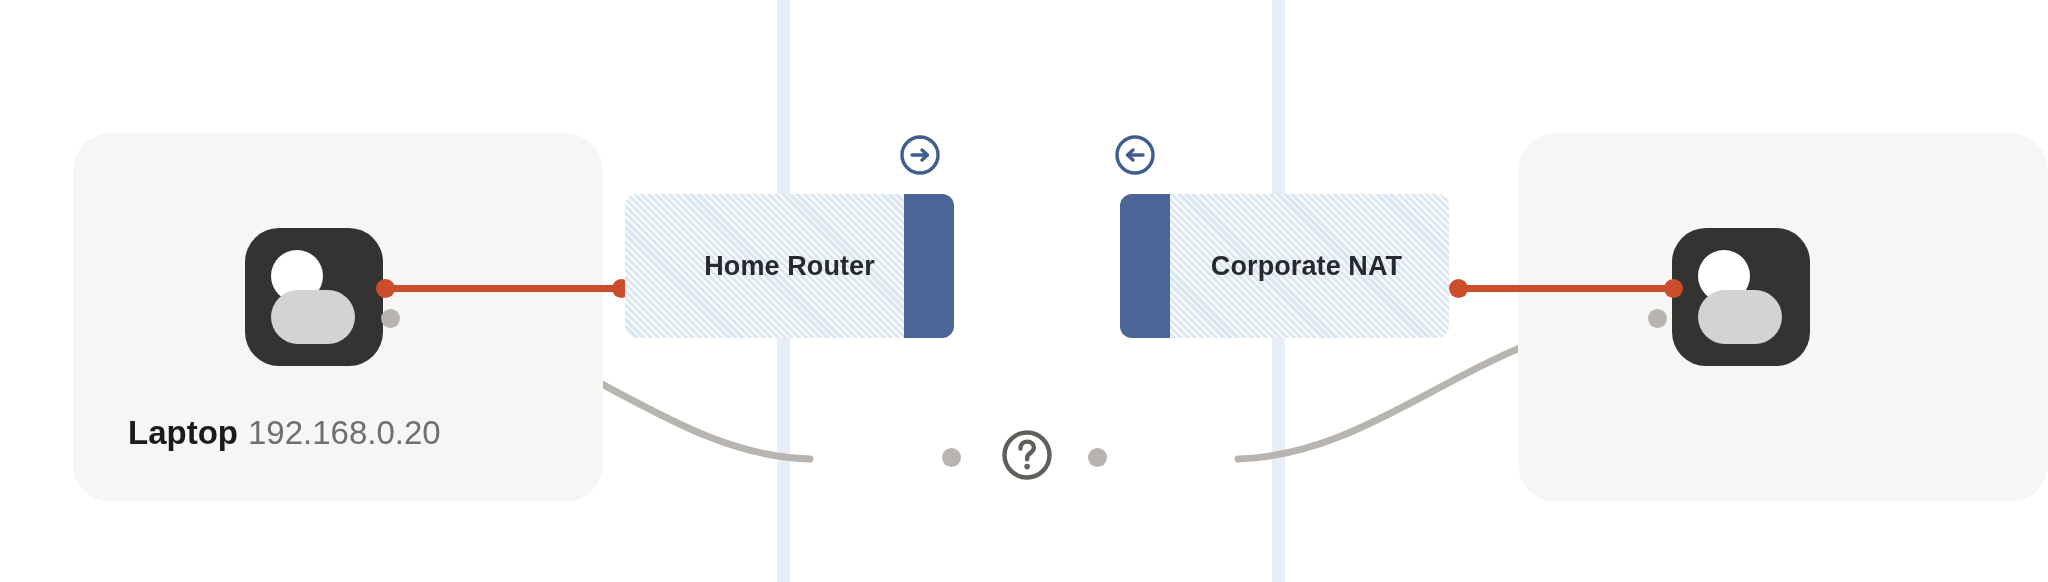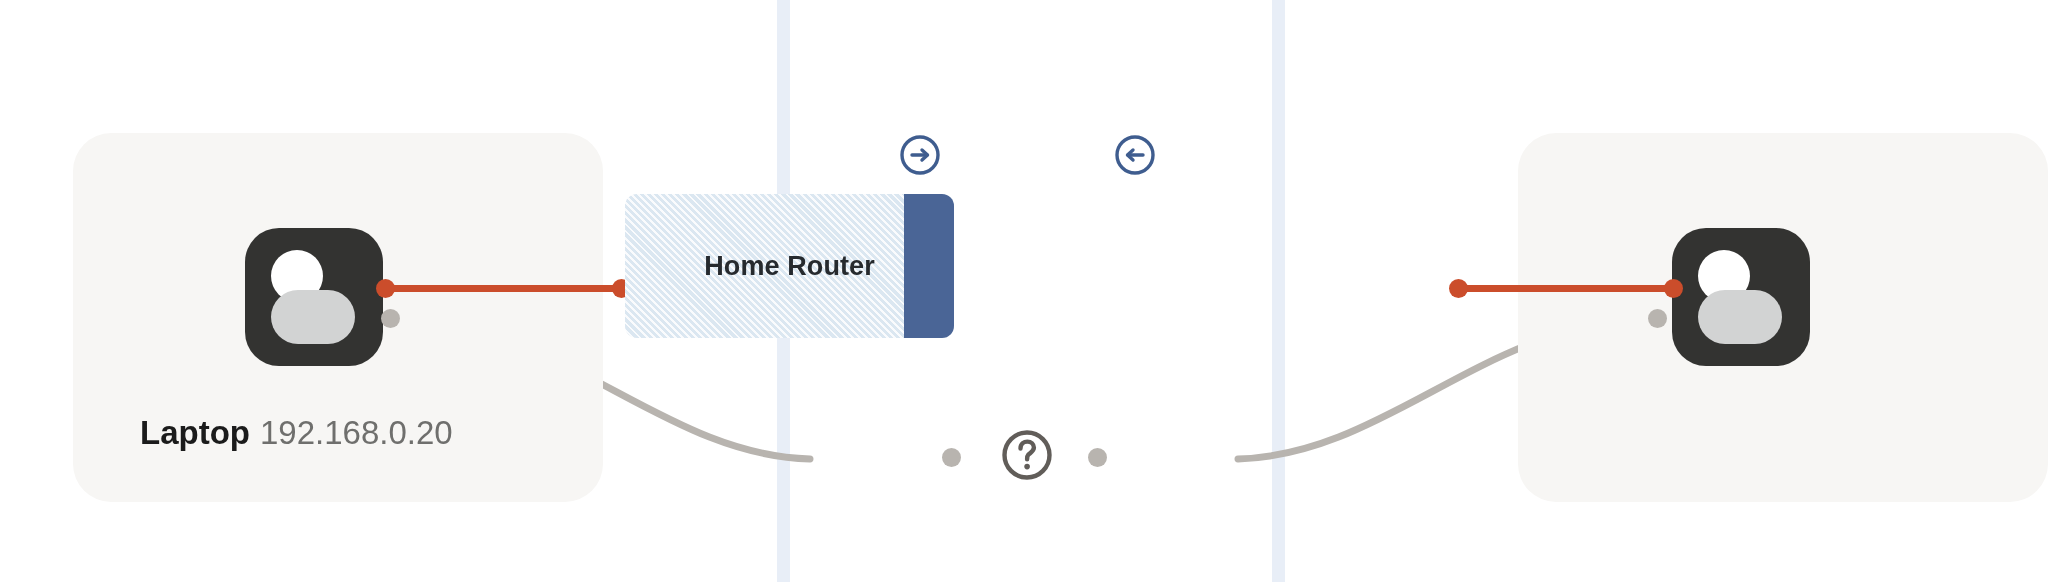--- a/index.html
+++ b/index.html
@@ -163,21 +163,21 @@
     pointer-events: none;
   }
 
   
   .endpoint-caption {
     position: absolute;
     top: 414px;
     font-size: 33px;
     white-space: nowrap;
   }
-  #caption-laptop { left: 140px; }
+  #caption-laptop { left: 128px; }
   #caption-server { left: 1619px; }
   .caption-name {
     font-weight: bold;
     color: #1b1b1b;
   }
   .caption-addr {
     color: #6f6f6d;
     margin-left: 10px;
   }
 </style>
@@ -237,20 +237,24 @@
   </div>
 
   <div class="dir-badge" id="dir-nat">
     <svg viewBox="0 0 44 44" xmlns="http://www.w3.org/2000/svg">
       <circle cx="22" cy="22" r="18" fill="none" stroke="#3f5d8f" stroke-width="3.4"></circle>
       <path d="M 30 22 H 15" stroke="#3f5d8f" stroke-width="3.4" stroke-linecap="round" fill="none"></path>
       <path d="M 20 17 L 14.5 22 L 20 27" stroke="#3f5d8f" stroke-width="3.4" stroke-linecap="round" stroke-linejoin="round" fill="none"></path>
     </svg>
   </div>
 
+  <div class="middlebox" id="box-nat">
+    <div class="middlebox-bar bar-left"></div>
+    <div class="middlebox-label">Corporate NAT</div>
+  </div>
 
   <div class="endpoint-card" id="card-server"></div>
 
   <div class="device-icon" id="icon-server">
     <div class="device-head"></div>
     <div class="device-body"></div>
   </div>
 
   <div class="link-red" style="left:1458px; top:285px; width:215px;"></div>
   <div class="port port-red" style="left:1449px; top:279px;"></div>

